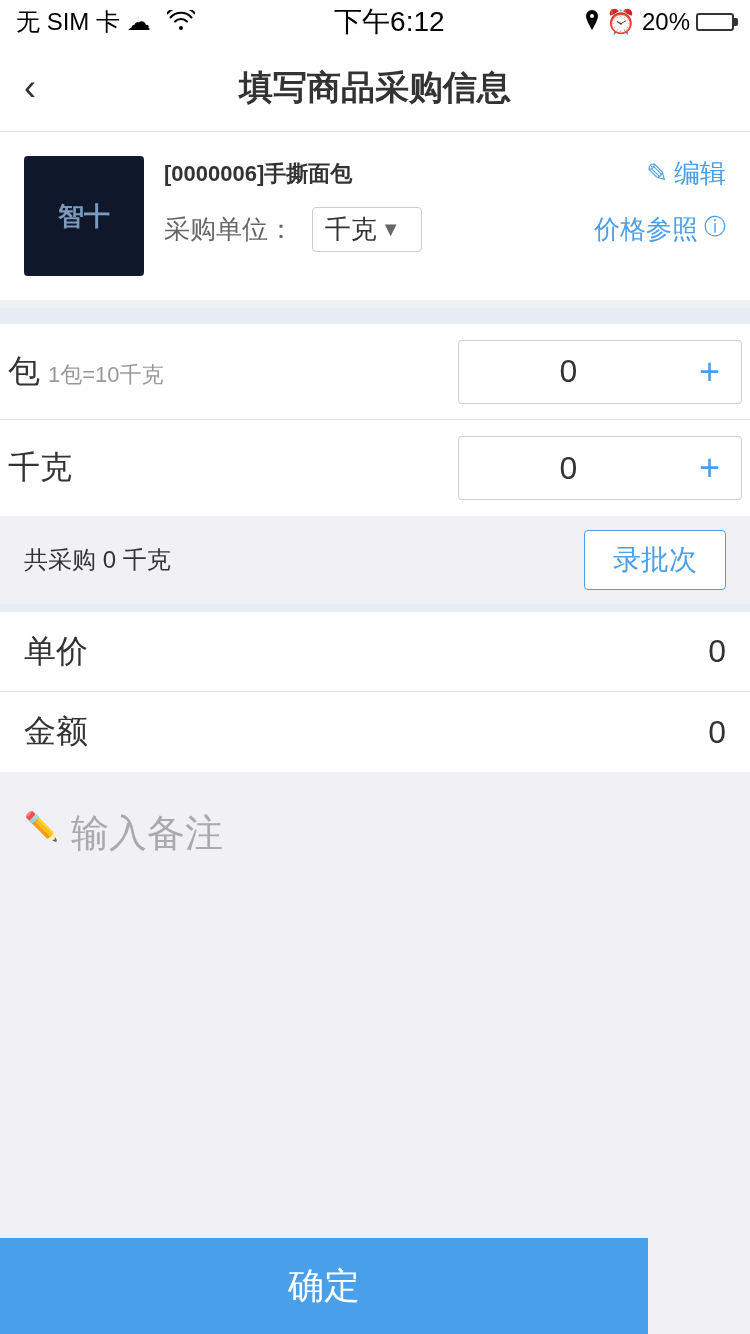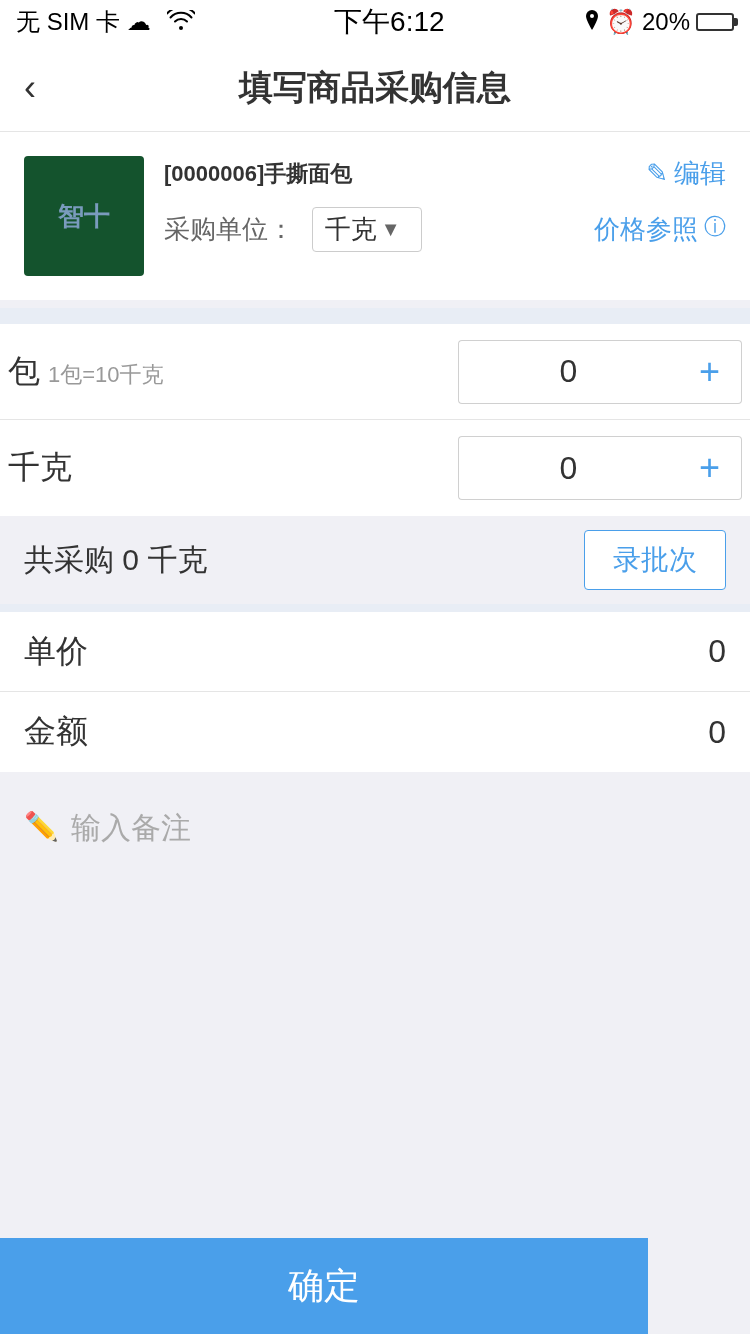--- a/index.html
+++ b/index.html
@@ -99,21 +99,21 @@
       background: #fff;
       padding: 24px;
       display: flex;
       align-items: flex-start;
       gap: 20px;
       border-bottom: 8px solid #f0f0f5;
     }
     .product-image {
       width: 120px;
       height: 120px;
-      background: #14532d;
+      background: #0f172a;
       border-radius: 4px;
       display: flex;
       align-items: center;
       justify-content: center;
       flex-shrink: 0;
     }
     .product-image-text {
       font-size: 26px;
       color: #7a9bbd;
       font-weight: bold;
@@ -235,21 +235,21 @@
     .total-section {
       background: #f0f0f5;
       padding: 0 24px;
       height: 96px;
       display: flex;
       align-items: center;
       justify-content: space-between;
       border-bottom: 8px solid #e8edf5;
     }
     .total-text {
-      font-size: 30px;
+      font-size: 24px;
       color: #333;
     }
     .batch-btn {
       border: 1px solid #4a9fea;
       border-radius: 4px;
       padding: 10px 28px;
       font-size: 28px;
       color: #4a9fea;
       background: #fff;
       cursor: pointer;
@@ -288,21 +288,21 @@
       display: flex;
       align-items: flex-start;
       gap: 12px;
     }
     .notes-icon {
       font-size: 28px;
       color: #aaa;
       margin-top: 2px;
     }
     .notes-placeholder {
-      font-size: 30px;
+      font-size: 38px;
       color: #aaa;
     }
 
     
     .bottom-bar {
       position: fixed;
       bottom: 0;
       left: 0;
       width: 648px;
       height: 96px;

